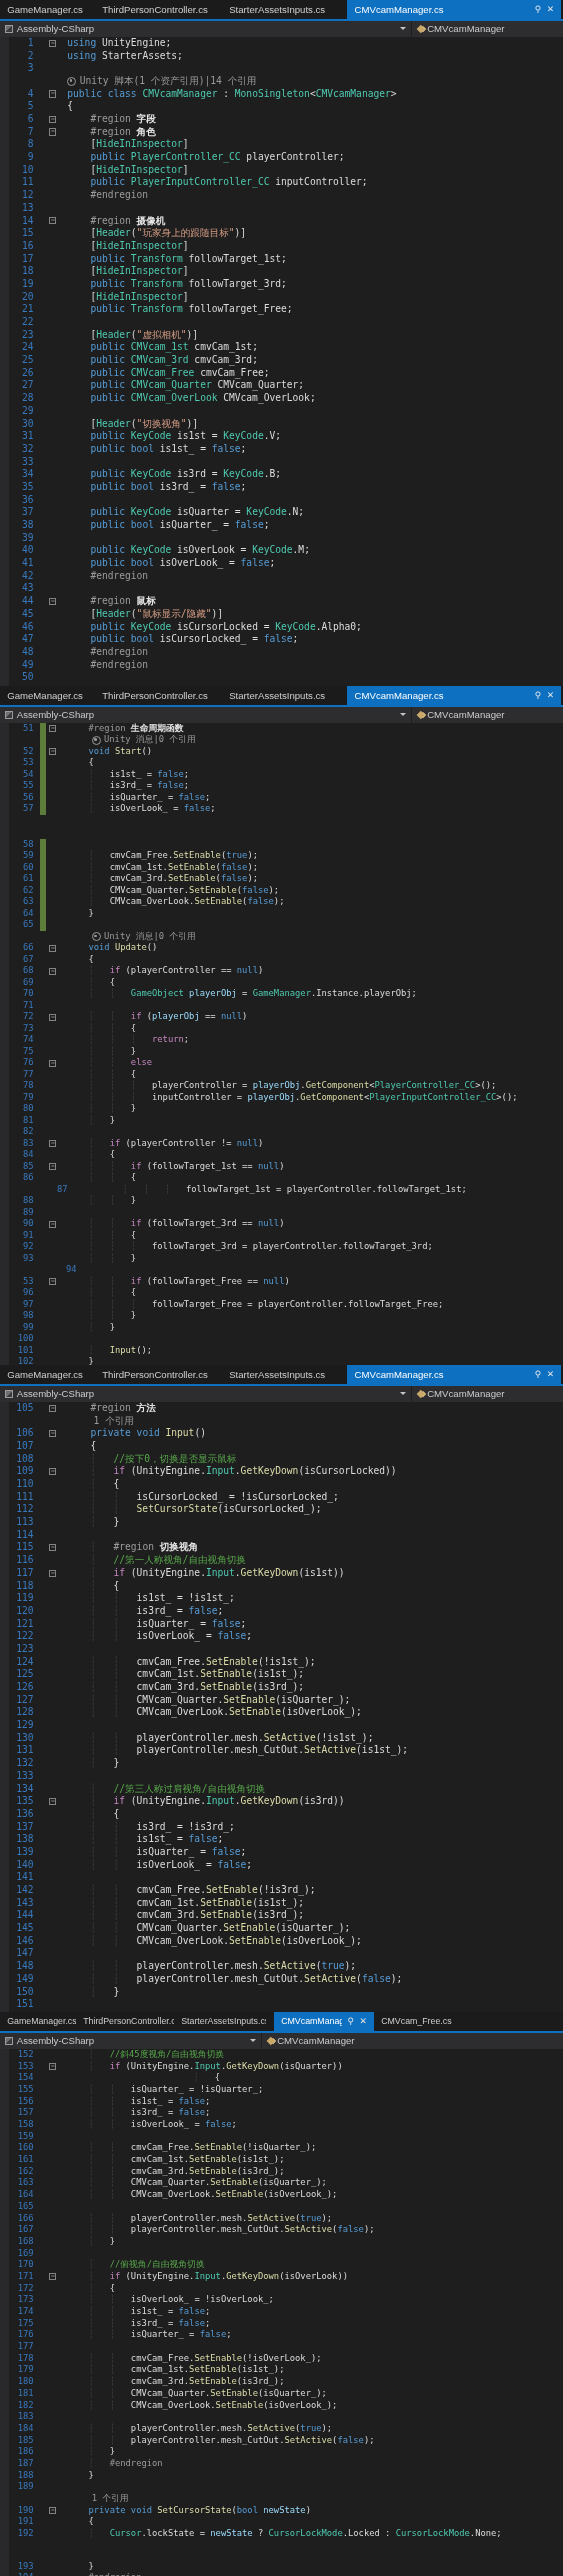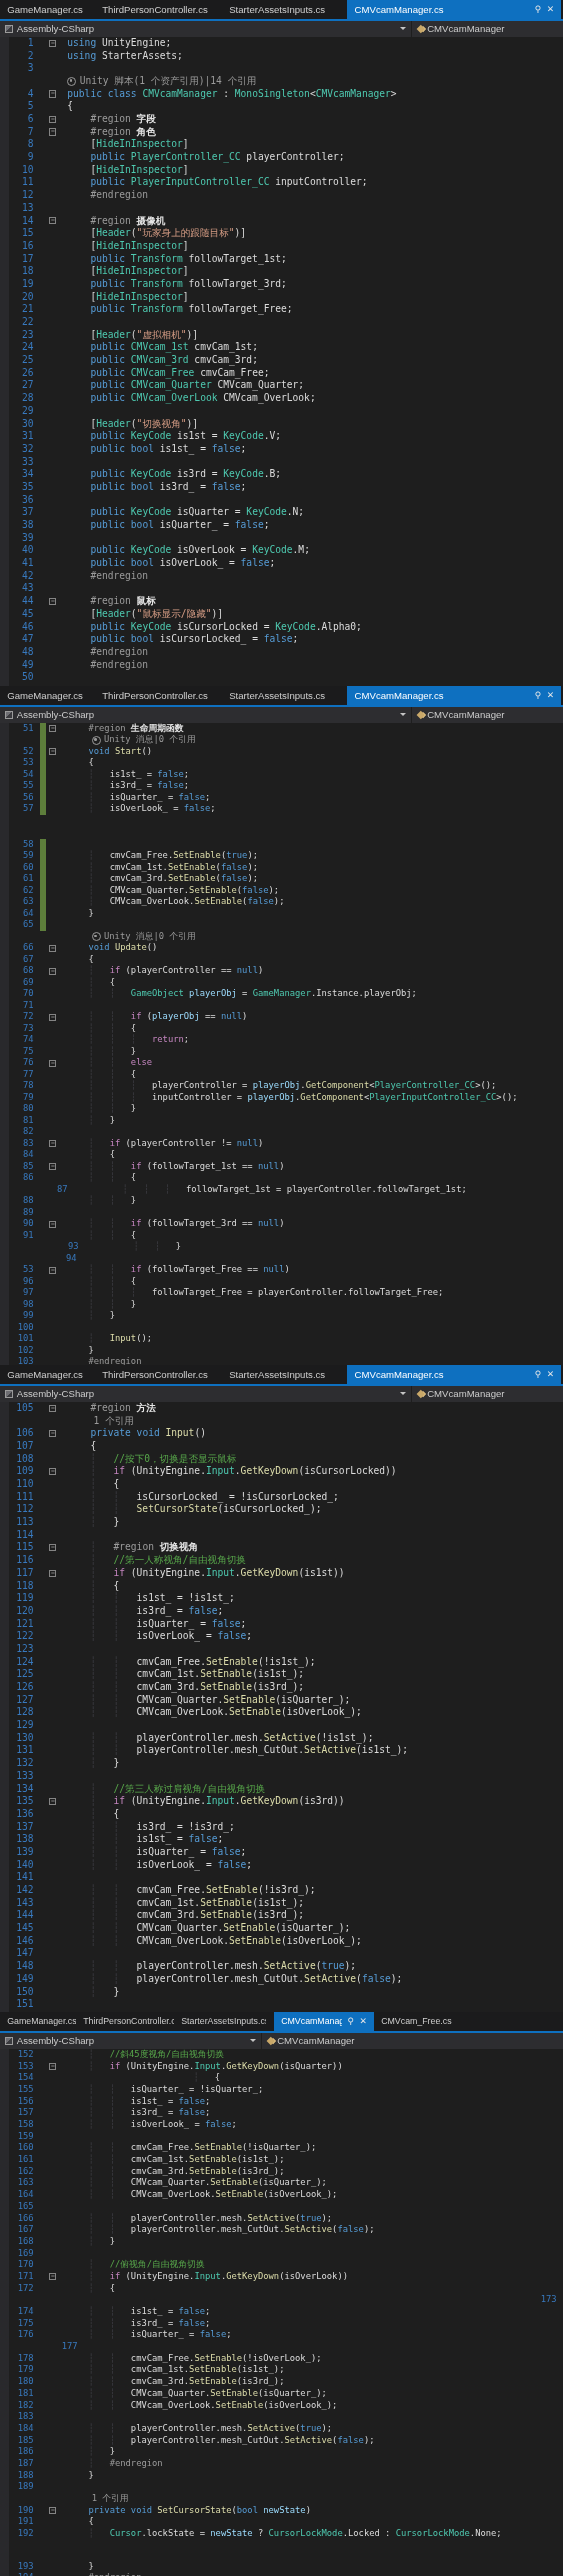--- a/index.html
+++ b/index.html
@@ -206,21 +206,22 @@
         <div class="row" style="height: 11.5px; line-height: 11.5px;"><div class="ln">82</div><div class="chgcol"></div><div class="foldcol"></div><div class="codetxt"></div></div>
         <div class="row" style="height: 11.5px; line-height: 11.5px;"><div class="ln">83</div><div class="chgcol"></div><div class="foldcol"><div class="foldbox">−</div></div><div class="codetxt"><span class="lead">    ┆   </span><span class="c">if</span><span class="w"> (playerController != </span><span class="k">null</span><span class="w">)</span></div></div>
         <div class="row" style="height: 11.5px; line-height: 11.5px;"><div class="ln">84</div><div class="chgcol"></div><div class="foldcol"></div><div class="codetxt"><span class="lead">    ┆   </span><span class="w">{</span></div></div>
         <div class="row" style="height: 11.5px; line-height: 11.5px;"><div class="ln">85</div><div class="chgcol"></div><div class="foldcol"><div class="foldbox">−</div></div><div class="codetxt"><span class="lead">    ┆   ┆   </span><span class="c">if</span><span class="w"> (followTarget_1st == </span><span class="k">null</span><span class="w">)</span></div></div>
         <div class="row" style="height: 11.5px; line-height: 11.5px;"><div class="ln">86</div><div class="chgcol"></div><div class="foldcol"></div><div class="codetxt"><span class="lead">    ┆   ┆   </span><span class="w">{</span></div></div>
         <div class="row" style="height: 11.5px; line-height: 11.5px; padding-left: 34px;"><div class="ln">87</div><div class="chgcol"></div><div class="foldcol"></div><div class="codetxt"><span class="lead">    ┆   ┆   ┆   </span><span class="w">followTarget_1st = playerController.followTarget_1st;</span></div></div>
         <div class="row" style="height: 11.5px; line-height: 11.5px;"><div class="ln">88</div><div class="chgcol"></div><div class="foldcol"></div><div class="codetxt"><span class="lead">    ┆   ┆   </span><span class="w">}</span></div></div>
         <div class="row" style="height: 11.5px; line-height: 11.5px;"><div class="ln">89</div><div class="chgcol"></div><div class="foldcol"></div><div class="codetxt"></div></div>
         <div class="row" style="height: 11.5px; line-height: 11.5px;"><div class="ln">90</div><div class="chgcol"></div><div class="foldcol"><div class="foldbox">−</div></div><div class="codetxt"><span class="lead">    ┆   ┆   </span><span class="c">if</span><span class="w"> (followTarget_3rd == </span><span class="k">null</span><span class="w">)</span></div></div>
         <div class="row" style="height: 11.5px; line-height: 11.5px;"><div class="ln">91</div><div class="chgcol"></div><div class="foldcol"></div><div class="codetxt"><span class="lead">    ┆   ┆   </span><span class="w">{</span></div></div>
-        <div class="row" style="height: 11.5px; line-height: 11.5px; margin-left: 45px;"><div class="ln">93</div><div class="chgcol"></div><div class="foldcol"></div><div class="codetxt"><span class="lead">    ┆   ┆   </span><span class="w">}</span></div></div>
+        <div class="row" style="height: 11.5px; line-height: 11.5px;"><div class="ln">92</div><div class="chgcol"></div><div class="foldcol"></div><div class="codetxt"><span class="lead">    ┆   ┆   ┆   </span><span class="w">followTarget_3rd = playerController.followTarget_3rd;</span></div></div>
+        <div class="row" style="height: 11.5px; line-height: 11.5px;"><div class="ln">93</div><div class="chgcol"></div><div class="foldcol"></div><div class="codetxt"><span class="lead">    ┆   ┆   </span><span class="w">}</span></div></div>
         <div class="row" style="height: 11.5px; line-height: 11.5px; padding-left: 43px;"><div class="ln">94</div><div class="chgcol"></div><div class="foldcol"></div><div class="codetxt"></div></div>
         <div class="row" style="height: 11.5px; line-height: 11.5px;"><div class="ln">53</div><div class="chgcol"></div><div class="foldcol"><div class="foldbox">−</div></div><div class="codetxt"><span class="lead">    ┆   ┆   </span><span class="c">if</span><span class="w"> (followTarget_Free == </span><span class="k">null</span><span class="w">)</span></div></div>
         <div class="row" style="height: 11.5px; line-height: 11.5px;"><div class="ln">96</div><div class="chgcol"></div><div class="foldcol"></div><div class="codetxt"><span class="lead">    ┆   ┆   </span><span class="w">{</span></div></div>
         <div class="row" style="height: 11.5px; line-height: 11.5px;"><div class="ln">97</div><div class="chgcol"></div><div class="foldcol"></div><div class="codetxt"><span class="lead">    ┆   ┆   ┆   </span><span class="w">followTarget_Free = playerController.followTarget_Free;</span></div></div>
         <div class="row" style="height: 11.5px; line-height: 11.5px;"><div class="ln">98</div><div class="chgcol"></div><div class="foldcol"></div><div class="codetxt"><span class="lead">    ┆   ┆   </span><span class="w">}</span></div></div>
         <div class="row" style="height: 11.5px; line-height: 11.5px;"><div class="ln">99</div><div class="chgcol"></div><div class="foldcol"></div><div class="codetxt"><span class="lead">    ┆   </span><span class="w">}</span></div></div>
         <div class="row" style="height: 11.5px; line-height: 11.5px;"><div class="ln">100</div><div class="chgcol"></div><div class="foldcol"></div><div class="codetxt"></div></div>
         <div class="row" style="height: 11.5px; line-height: 11.5px;"><div class="ln">101</div><div class="chgcol"></div><div class="foldcol"></div><div class="codetxt"><span class="lead">    ┆   </span><span class="m">Input</span><span class="w">();</span></div></div>
         <div class="row" style="height: 11.5px; line-height: 11.5px;"><div class="ln">102</div><div class="chgcol"></div><div class="foldcol"></div><div class="codetxt"><span class="lead">    </span><span class="w">}</span></div></div>
         <div class="row" style="height: 11.5px; line-height: 11.5px;"><div class="ln">103</div><div class="chgcol"></div><div class="foldcol"></div><div class="codetxt"><span class="lead">    </span><span class="d">#endregion</span></div></div>
@@ -358,25 +359,25 @@
         <div class="row" style="height: 11.7px; line-height: 11.7px;"><div class="ln">163</div><div class="chgcol"></div><div class="foldcol"></div><div class="codetxt"><span class="lead">    ┆   ┆   </span><span class="w">CMVcam_Quarter.</span><span class="m">SetEnable</span><span class="w">(isQuarter_);</span></div></div>
         <div class="row" style="height: 11.7px; line-height: 11.7px;"><div class="ln">164</div><div class="chgcol"></div><div class="foldcol"></div><div class="codetxt"><span class="lead">    ┆   ┆   </span><span class="w">CMVcam_OverLook.</span><span class="m">SetEnable</span><span class="w">(isOverLook_);</span></div></div>
         <div class="row" style="height: 11.7px; line-height: 11.7px;"><div class="ln">165</div><div class="chgcol"></div><div class="foldcol"></div><div class="codetxt"></div></div>
         <div class="row" style="height: 11.7px; line-height: 11.7px;"><div class="ln">166</div><div class="chgcol"></div><div class="foldcol"></div><div class="codetxt"><span class="lead">    ┆   ┆   </span><span class="w">playerController.mesh.</span><span class="m">SetActive</span><span class="w">(</span><span class="k">true</span><span class="w">);</span></div></div>
         <div class="row" style="height: 11.7px; line-height: 11.7px;"><div class="ln">167</div><div class="chgcol"></div><div class="foldcol"></div><div class="codetxt"><span class="lead">    ┆   ┆   </span><span class="w">playerController.mesh_CutOut.</span><span class="m">SetActive</span><span class="w">(</span><span class="k">false</span><span class="w">);</span></div></div>
         <div class="row" style="height: 11.7px; line-height: 11.7px;"><div class="ln">168</div><div class="chgcol"></div><div class="foldcol"></div><div class="codetxt"><span class="lead">    ┆   </span><span class="w">}</span></div></div>
         <div class="row" style="height: 11.7px; line-height: 11.7px;"><div class="ln">169</div><div class="chgcol"></div><div class="foldcol"></div><div class="codetxt"></div></div>
         <div class="row" style="height: 11.7px; line-height: 11.7px;"><div class="ln">170</div><div class="chgcol"></div><div class="foldcol"></div><div class="codetxt"><span class="lead">    ┆   </span><span class="g">//俯视角/自由视角切换</span></div></div>
         <div class="row" style="height: 11.7px; line-height: 11.7px;"><div class="ln">171</div><div class="chgcol"></div><div class="foldcol"><div class="foldbox">−</div></div><div class="codetxt"><span class="lead">    ┆   </span><span class="c">if</span><span class="w"> (UnityEngine.</span><span class="t">Input</span><span class="w">.</span><span class="m">GetKeyDown</span><span class="w">(isOverLook))</span></div></div>
         <div class="row" style="height: 11.7px; line-height: 11.7px;"><div class="ln">172</div><div class="chgcol"></div><div class="foldcol"></div><div class="codetxt"><span class="lead">    ┆   </span><span class="w">{</span></div></div>
-        <div class="row" style="height: 11.7px; line-height: 11.7px; flex-direction: column;"><div class="ln">173</div><div class="chgcol"></div><div class="foldcol"></div><div class="codetxt"><span class="lead">    ┆   ┆   </span><span class="w">isOverLook_ = !isOverLook_;</span></div></div>
+        <div class="row" style="height: 11.7px; line-height: 11.7px;"><div class="ln">173</div><div class="chgcol"></div><div class="foldcol"></div><div class="codetxt"><span class="lead">    ┆   ┆   </span><span class="w">isOverLook_ = !isOverLook_;</span></div></div>
         <div class="row" style="height: 11.7px; line-height: 11.7px;"><div class="ln">174</div><div class="chgcol"></div><div class="foldcol"></div><div class="codetxt"><span class="lead">    ┆   ┆   </span><span class="w">is1st_ = </span><span class="k">false</span><span class="w">;</span></div></div>
         <div class="row" style="height: 11.7px; line-height: 11.7px;"><div class="ln">175</div><div class="chgcol"></div><div class="foldcol"></div><div class="codetxt"><span class="lead">    ┆   ┆   </span><span class="w">is3rd_ = </span><span class="k">false</span><span class="w">;</span></div></div>
         <div class="row" style="height: 11.7px; line-height: 11.7px;"><div class="ln">176</div><div class="chgcol"></div><div class="foldcol"></div><div class="codetxt"><span class="lead">    ┆   ┆   </span><span class="w">isQuarter_ = </span><span class="k">false</span><span class="w">;</span></div></div>
-        <div class="row" style="height: 11.7px; line-height: 11.7px; padding-left: 44px;"><div class="ln">177</div><div class="chgcol"></div><div class="foldcol"></div><div class="codetxt"></div></div>
+        <div class="row" style="height: 11.7px; line-height: 11.7px;"><div class="ln">177</div><div class="chgcol"></div><div class="foldcol"></div><div class="codetxt"></div></div>
         <div class="row" style="height: 11.7px; line-height: 11.7px;"><div class="ln">178</div><div class="chgcol"></div><div class="foldcol"></div><div class="codetxt"><span class="lead">    ┆   ┆   </span><span class="w">cmvCam_Free.</span><span class="m">SetEnable</span><span class="w">(!isOverLook_);</span></div></div>
         <div class="row" style="height: 11.7px; line-height: 11.7px;"><div class="ln">179</div><div class="chgcol"></div><div class="foldcol"></div><div class="codetxt"><span class="lead">    ┆   ┆   </span><span class="w">cmvCam_1st.</span><span class="m">SetEnable</span><span class="w">(is1st_);</span></div></div>
         <div class="row" style="height: 11.7px; line-height: 11.7px;"><div class="ln">180</div><div class="chgcol"></div><div class="foldcol"></div><div class="codetxt"><span class="lead">    ┆   ┆   </span><span class="w">cmvCam_3rd.</span><span class="m">SetEnable</span><span class="w">(is3rd_);</span></div></div>
         <div class="row" style="height: 11.7px; line-height: 11.7px;"><div class="ln">181</div><div class="chgcol"></div><div class="foldcol"></div><div class="codetxt"><span class="lead">    ┆   ┆   </span><span class="w">CMVcam_Quarter.</span><span class="m">SetEnable</span><span class="w">(isQuarter_);</span></div></div>
         <div class="row" style="height: 11.7px; line-height: 11.7px;"><div class="ln">182</div><div class="chgcol"></div><div class="foldcol"></div><div class="codetxt"><span class="lead">    ┆   ┆   </span><span class="w">CMVcam_OverLook.</span><span class="m">SetEnable</span><span class="w">(isOverLook_);</span></div></div>
         <div class="row" style="height: 11.7px; line-height: 11.7px;"><div class="ln">183</div><div class="chgcol"></div><div class="foldcol"></div><div class="codetxt"></div></div>
         <div class="row" style="height: 11.7px; line-height: 11.7px;"><div class="ln">184</div><div class="chgcol"></div><div class="foldcol"></div><div class="codetxt"><span class="lead">    ┆   ┆   </span><span class="w">playerController.mesh.</span><span class="m">SetActive</span><span class="w">(</span><span class="k">true</span><span class="w">);</span></div></div>
         <div class="row" style="height: 11.7px; line-height: 11.7px;"><div class="ln">185</div><div class="chgcol"></div><div class="foldcol"></div><div class="codetxt"><span class="lead">    ┆   ┆   </span><span class="w">playerController.mesh_CutOut.</span><span class="m">SetActive</span><span class="w">(</span><span class="k">false</span><span class="w">);</span></div></div>
         <div class="row" style="height: 11.7px; line-height: 11.7px;"><div class="ln">186</div><div class="chgcol"></div><div class="foldcol"></div><div class="codetxt"><span class="lead">    ┆   </span><span class="w">}</span></div></div>
         <div class="row" style="height: 11.7px; line-height: 11.7px;"><div class="ln">187</div><div class="chgcol"></div><div class="foldcol"></div><div class="codetxt"><span class="lead">    ┆   </span><span class="d">#endregion</span></div></div>

